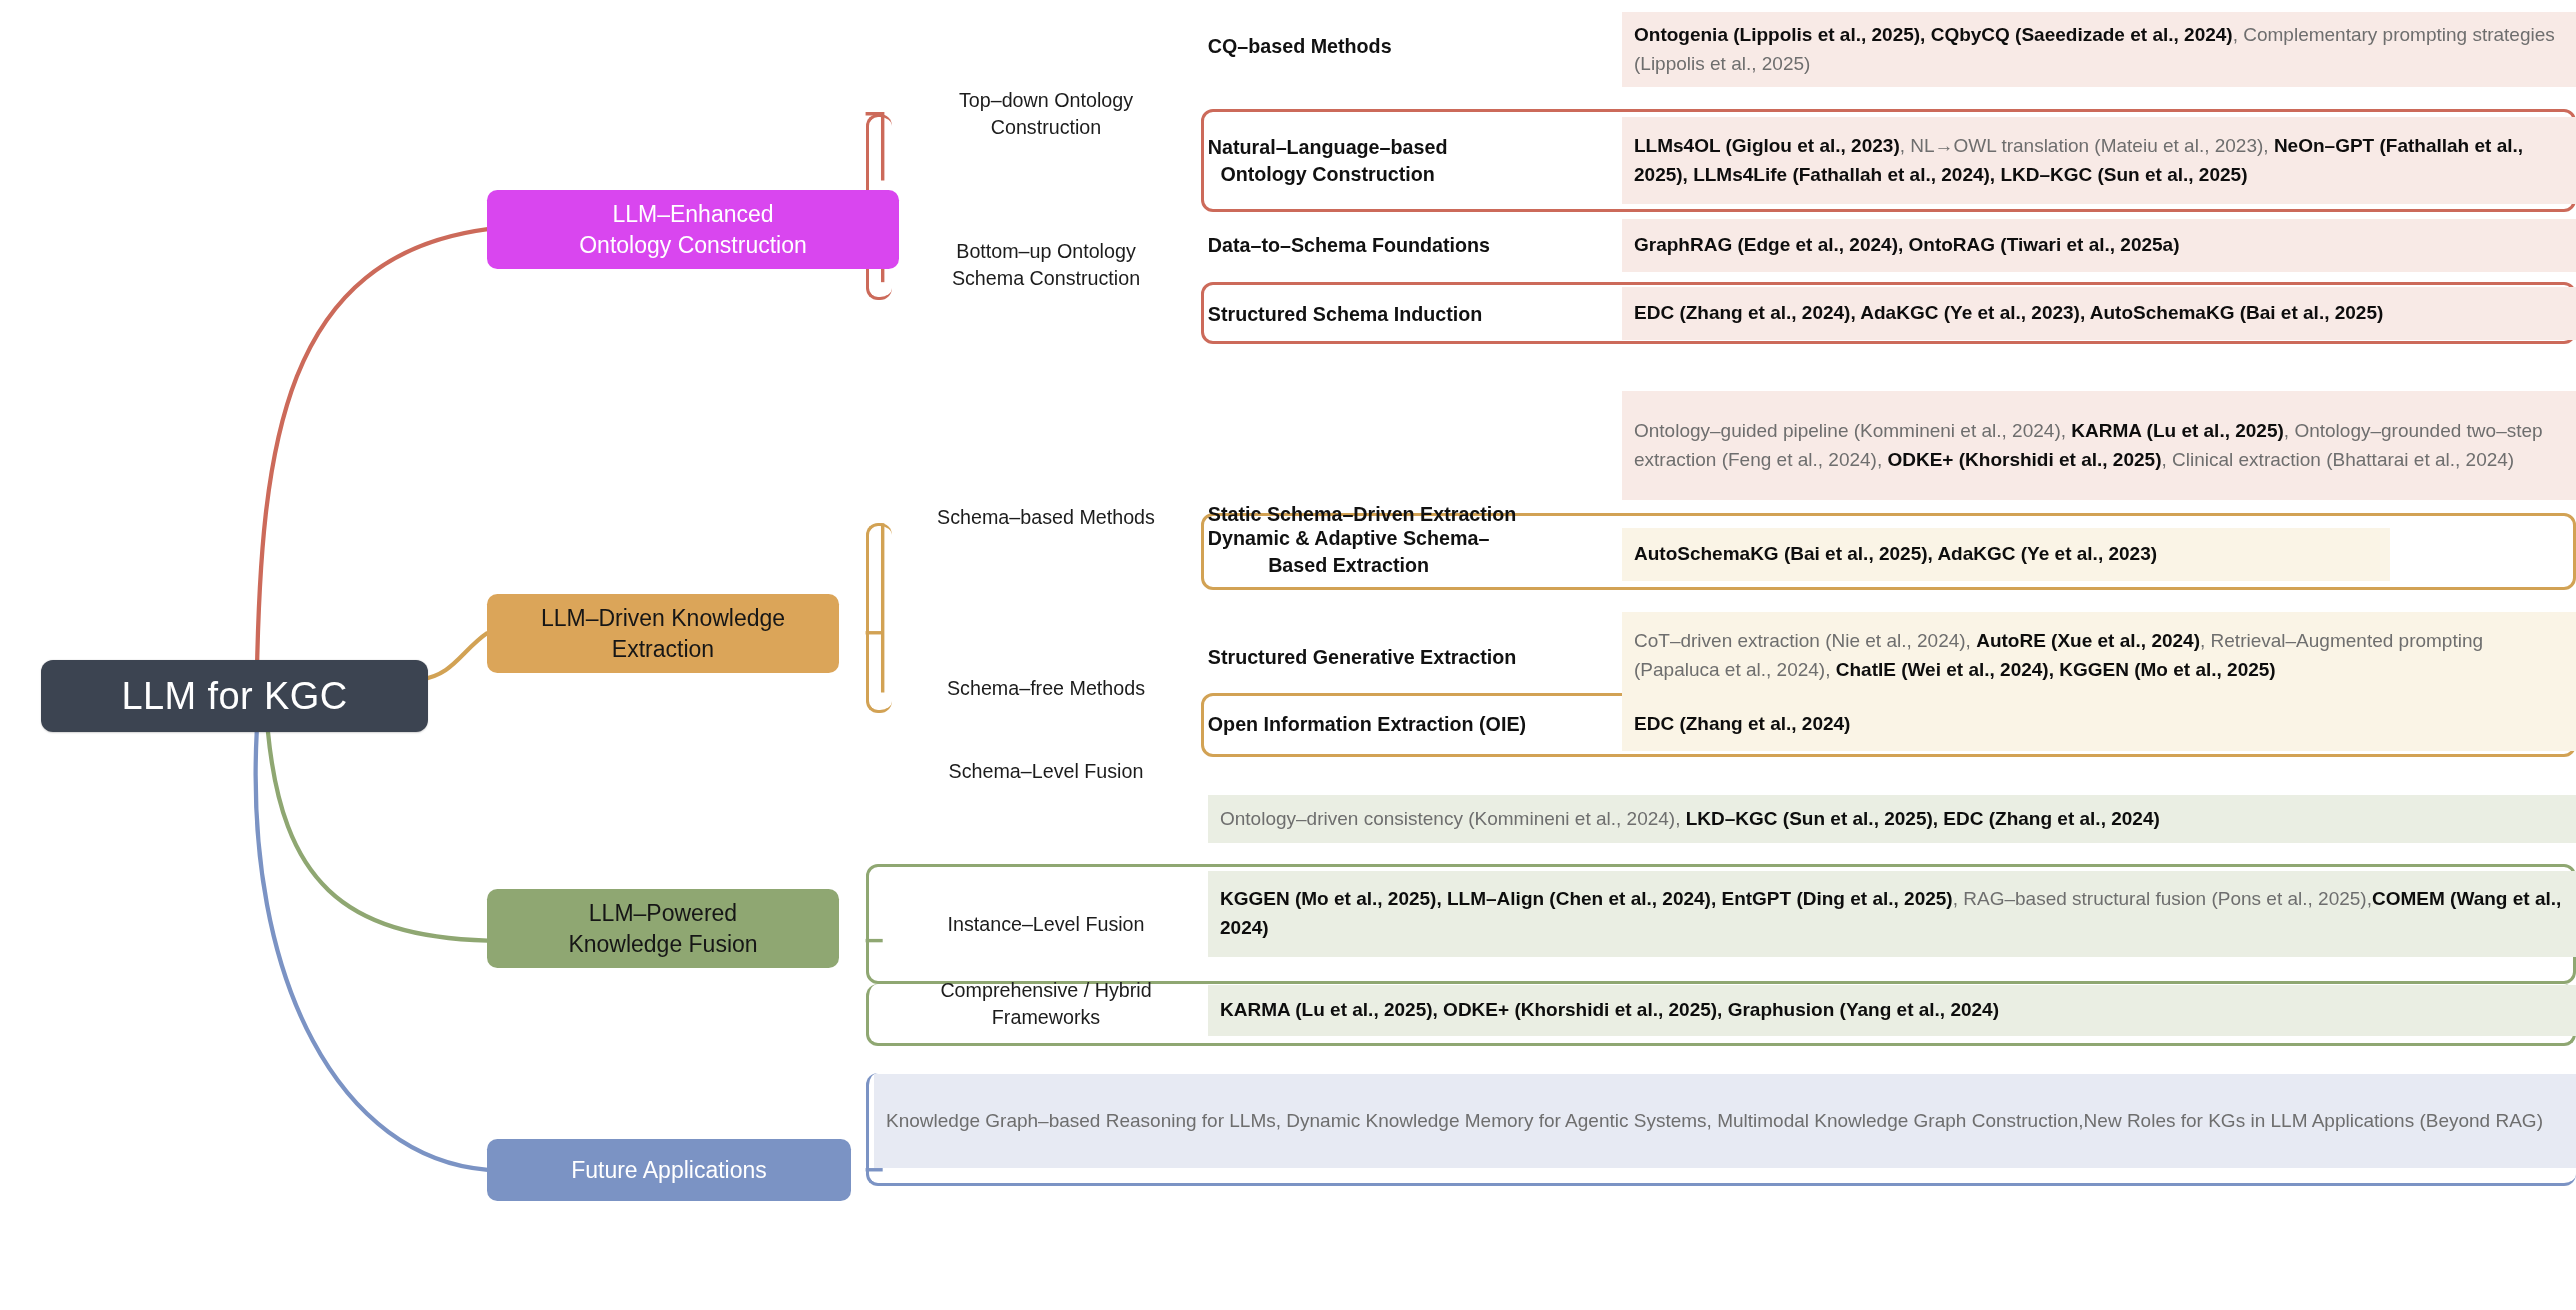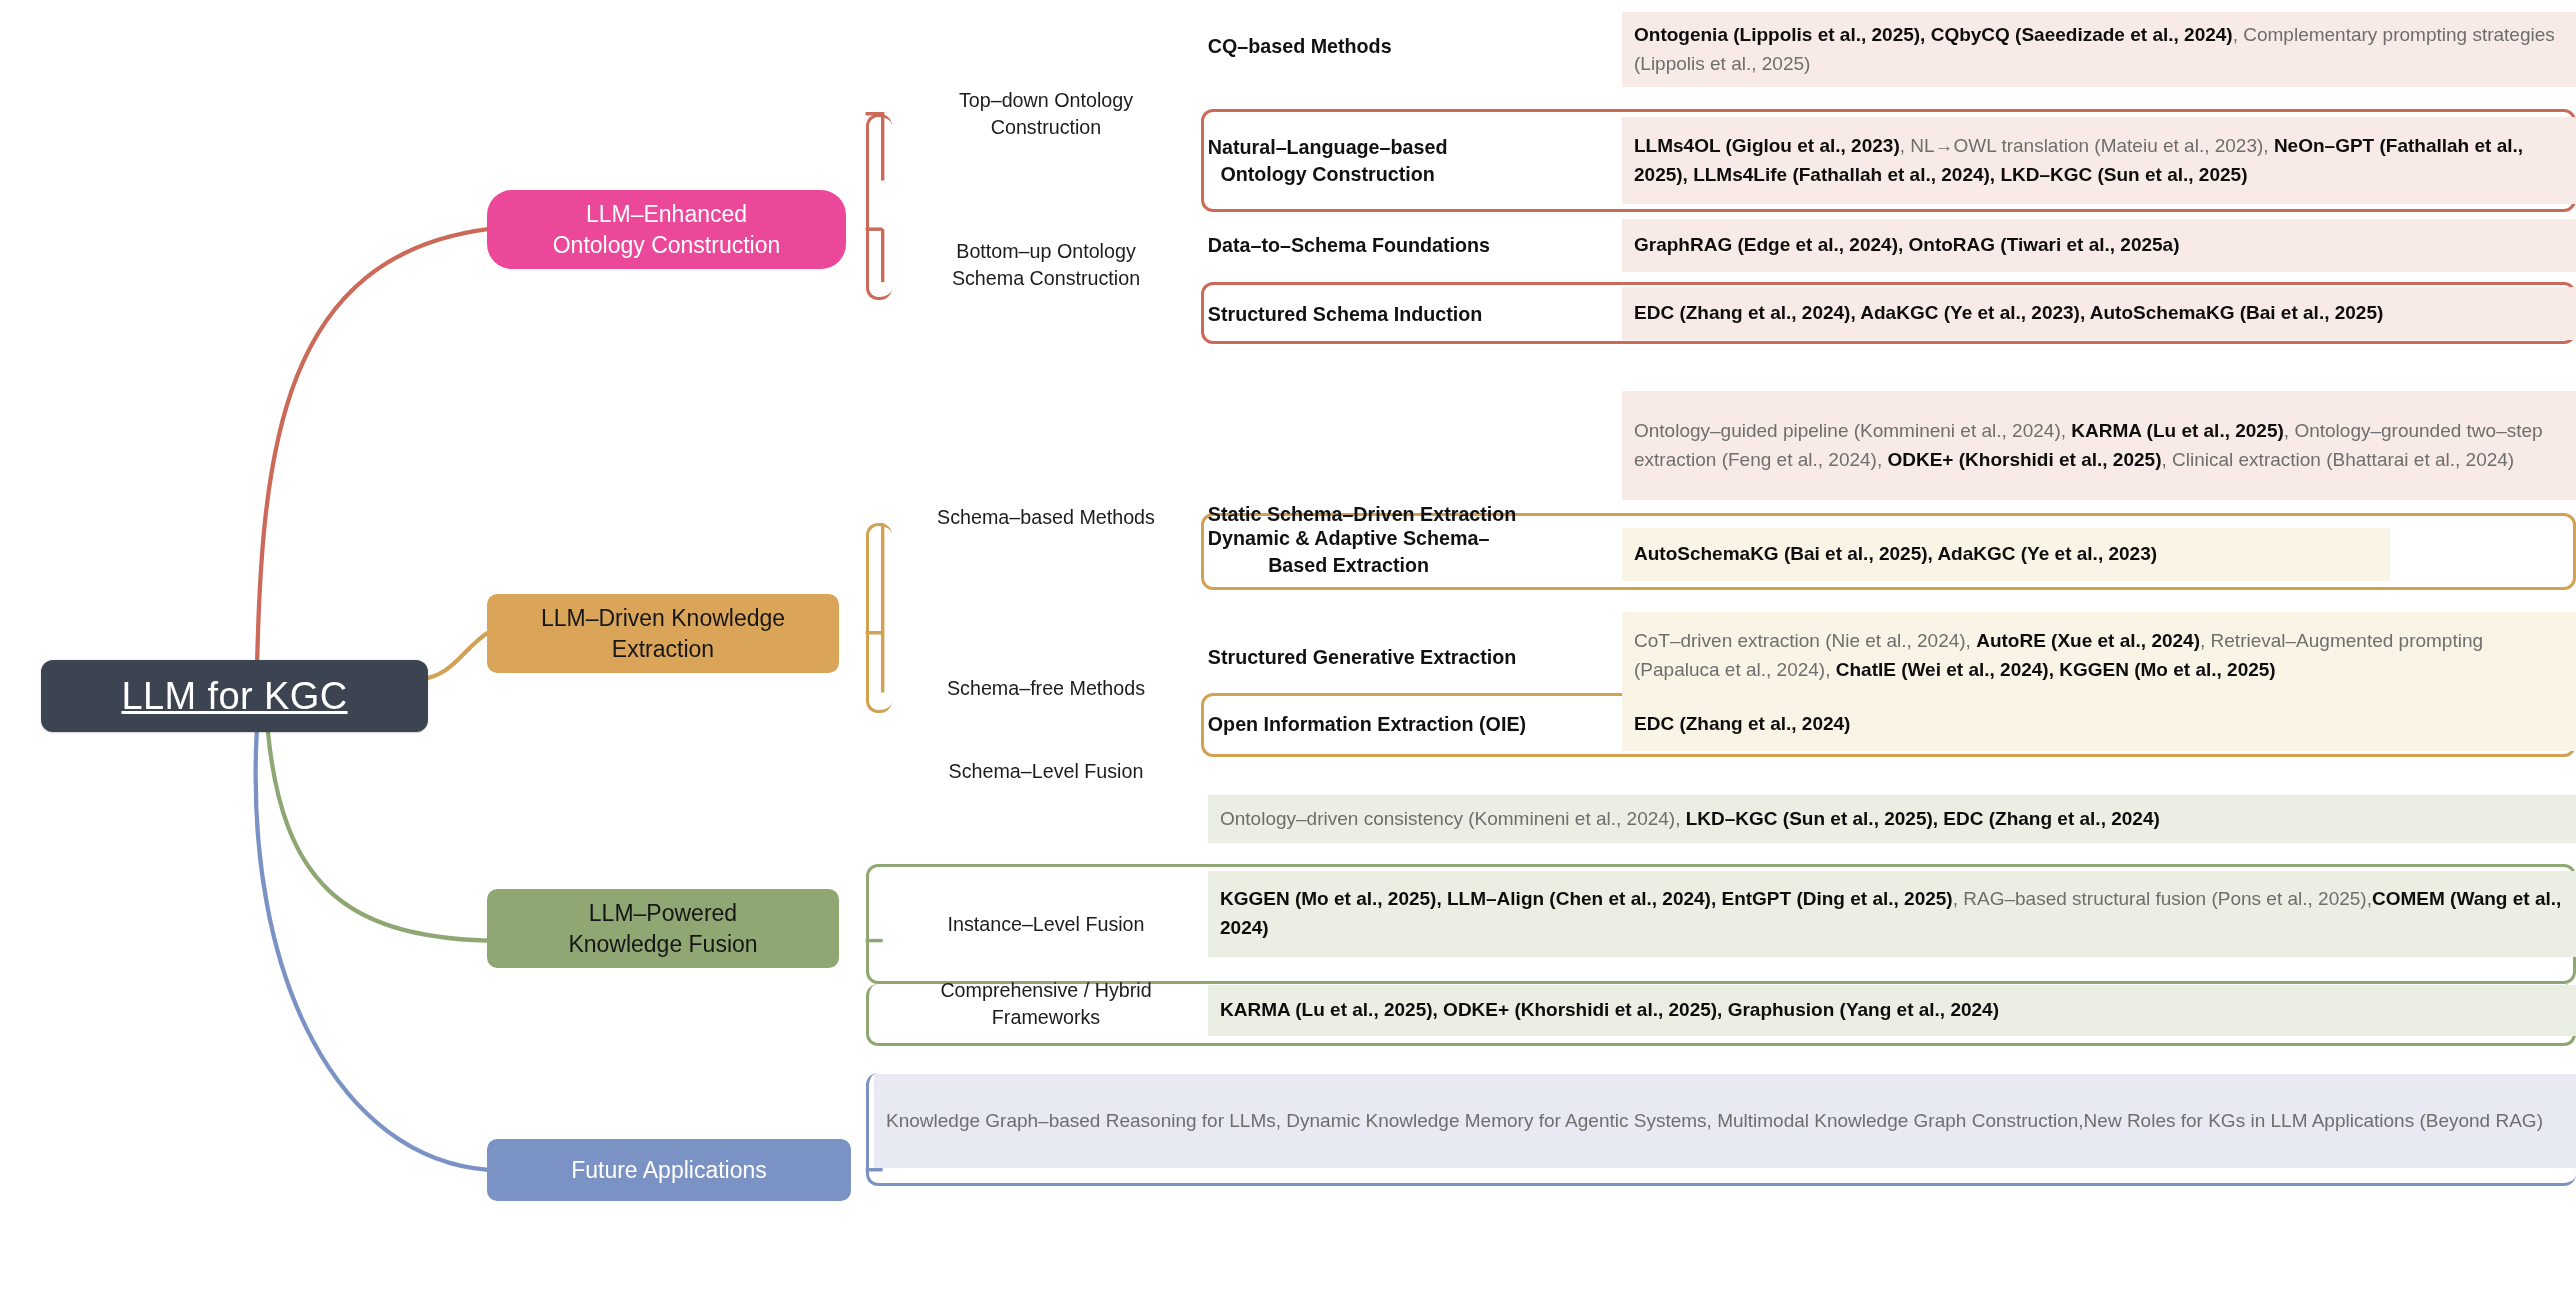--- a/index.html
+++ b/index.html
@@ -109,25 +109,25 @@
 
   <div class="bracket" style="left:1201px;top:693px;width:1375px;height:64px;border:3.4px solid #D2A254;"></div>
   <div class="bracket" style="left:866px;top:523px;width:26px;height:190px;border:3.4px solid #D2A254;border-right:none;"></div>
 
   <div class="bracket" style="left:866px;top:864px;width:1710px;height:120px;border:3.4px solid #8FA772;"></div>
 
   <div class="bracket" style="left:866px;top:984px;width:1710px;height:62px;border:3.4px solid #8FA772;border-top:none;"></div>
 
   <div class="bracket" style="left:866px;top:1073px;width:1710px;height:113px;border:3.4px solid #7B93C4;border-top:none;border-right:none;"></div>
 
-  <div class="root-node" style="left:41px;top:660px;width:387px;height:72px;text-decoration:underline;">
+  <div class="root-node" style="left:41px;top:660px;width:387px;height:72px;">
     <span>LLM for KGC</span>
   </div>
 
-  <div class="branch-node" style="left:487px;top:190px;width:359px;height:79px;background:#ec4899;color:#ffffff;border-radius:25px;">
+  <div class="branch-node" style="left:487px;top:190px;width:412px;height:79px;background:#d946ef;color:#ffffff;">
     <span>
       <span>LLM–Enhanced</span><br>
       <span>Ontology Construction</span>
     </span>
   </div>
 
   <div class="l2-label" style="left:891px;top:82px;width:310px;height:63px;">
     <span>
       <span>Top–down Ontology</span><br>
       <span>Construction</span>

